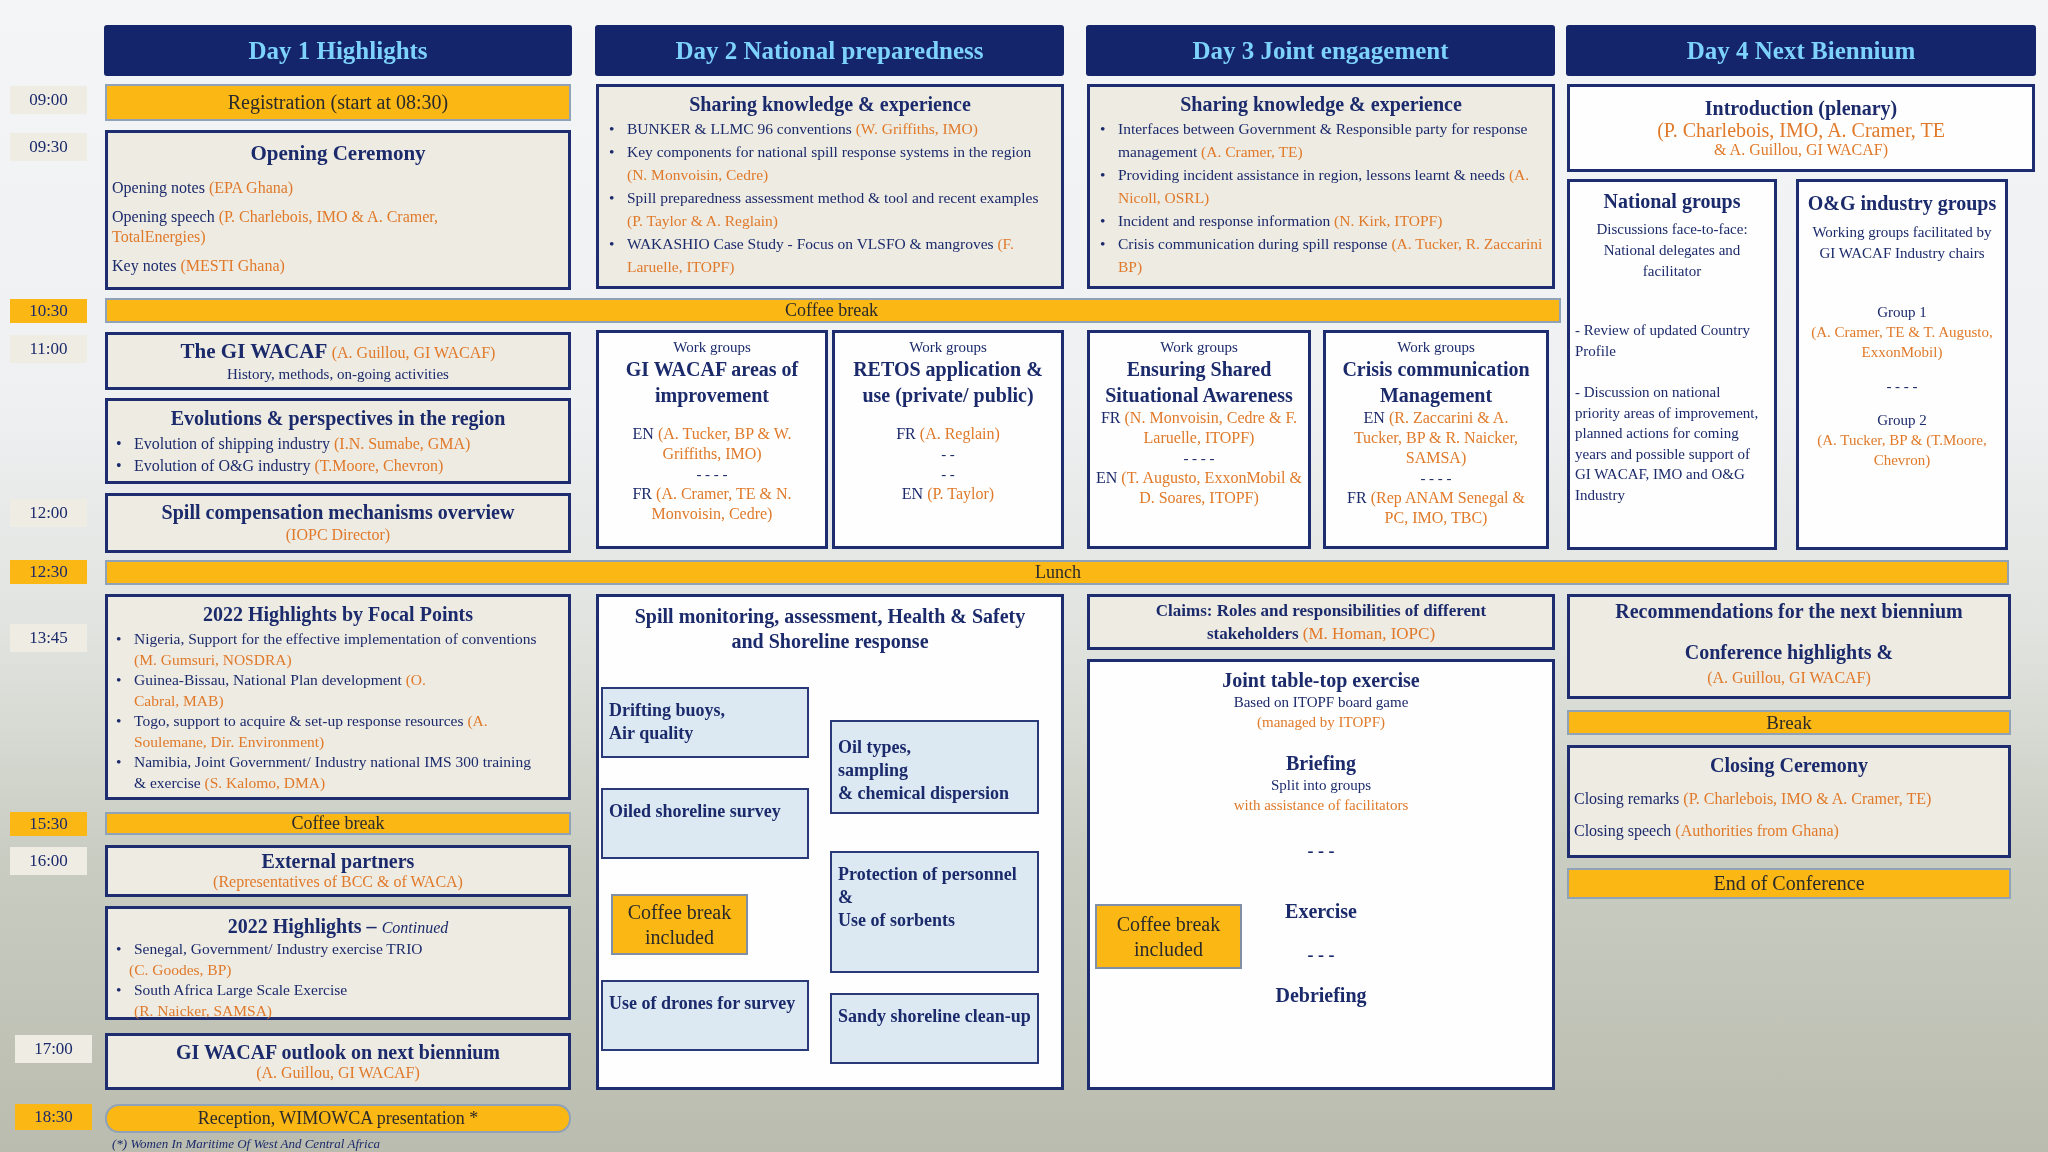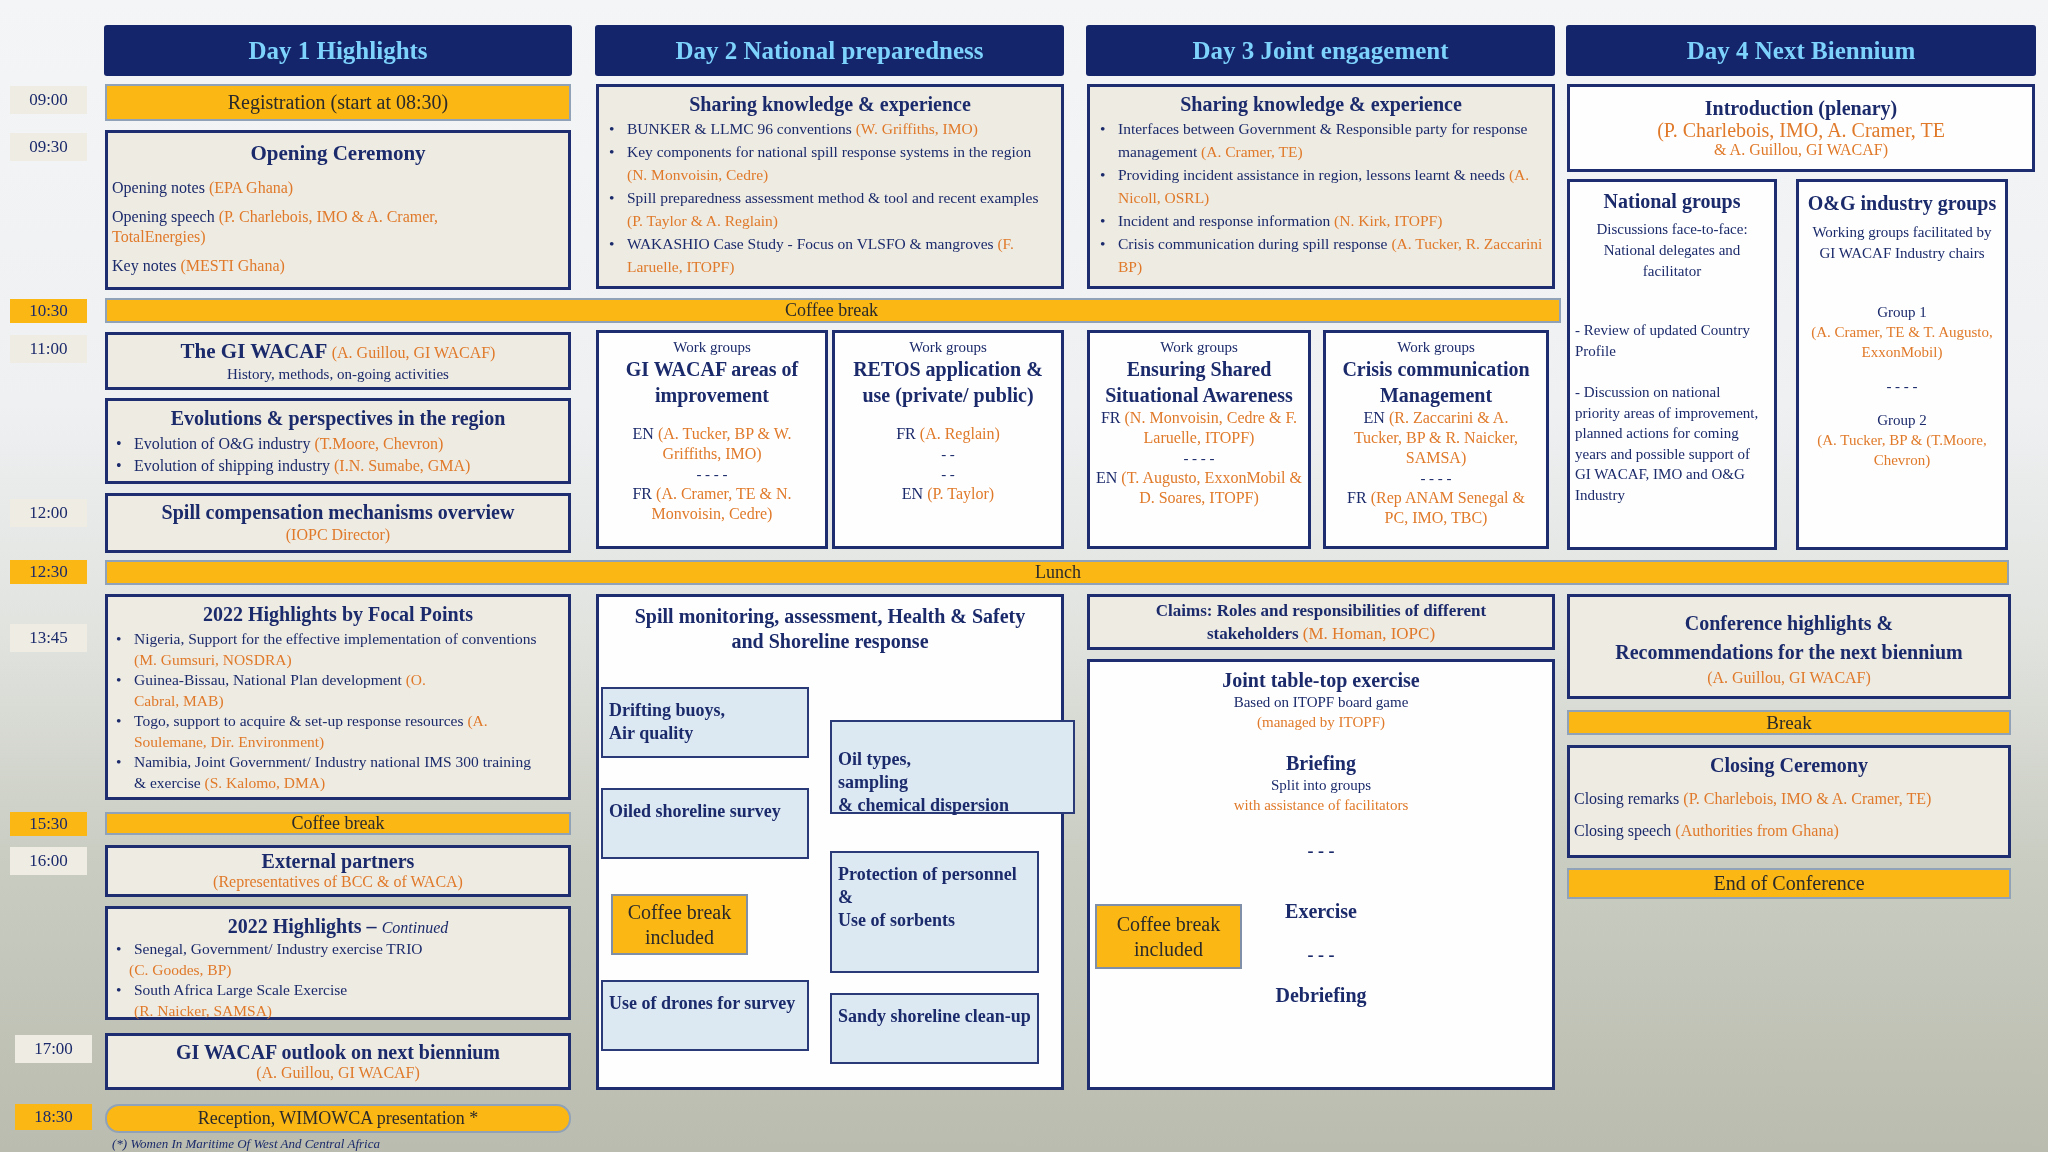--- a/index.html
+++ b/index.html
@@ -77,22 +77,22 @@
 <div class="abs ybar" style="left:105px;top:298px;width:1456px;height:25px;font-size:18px;justify-content:flex-start;padding-left:678px;">Coffee break</div>
 
 <div class="abs box" style="left:105px;top:332px;width:466px;height:58px;">
   <div class="c" style="margin-top:4px;"><span class="ttl" style="font-size:21px;">The GI WACAF </span><span class="org" style="font-size:16px;">(A. Guillou, GI WACAF)</span></div>
   <div class="c" style="font-size:15px;margin-top:2px;">History, methods, on-going activities</div>
 </div>
 
 <div class="abs box" style="left:105px;top:398px;width:466px;height:86px;padding:6px 4px;">
   <div class="ttl" style="font-size:20px;margin-bottom:3px;">Evolutions &amp; perspectives in the region</div>
   <ul class="bl" style="font-size:16px;line-height:22px;">
+    <li><span>Evolution of shipping industry </span><span class="org">(I.N. Sumabe, GMA)</span></li>
     <li><span>Evolution of O&amp;G industry </span><span class="org">(T.Moore, Chevron)</span></li>
-    <li><span>Evolution of shipping industry </span><span class="org">(I.N. Sumabe, GMA)</span></li>
   </ul>
 </div>
 
 <div class="abs box" style="left:105px;top:493px;width:466px;height:60px;">
   <div class="ttl" style="font-size:20px;margin-top:5px;">Spill compensation mechanisms overview</div>
   <div class="c org" style="font-size:16px;margin-top:2px;">(IOPC Director)</div>
 </div>
 
 <div class="abs ybar" style="left:105px;top:560px;width:1904px;height:25px;font-size:18px;justify-content:flex-start;padding-left:928px;">Lunch</div>
 
@@ -156,21 +156,21 @@
   <div class="c" style="font-size:16px;line-height:20px;"><span>EN </span><span class="org">(P. Taylor)</span></div>
 </div>
 
 <div class="abs box white" style="left:596px;top:594px;width:468px;height:496px;">
   <div class="ttl" style="font-size:20px;line-height:25px;margin-top:7px;padding:0 20px;">Spill monitoring, assessment, Health &amp; Safety and Shoreline response</div>
 </div>
 <div class="abs lb" style="left:601px;top:687px;width:208px;height:71px;white-space:pre-line;">Drifting buoys,
 Air quality</div>
 <div class="abs lb" style="left:601px;top:788px;width:208px;height:71px;white-space:pre-line;">Oiled shoreline survey</div>
 <div class="abs lb" style="left:601px;top:980px;width:208px;height:71px;white-space:pre-line;">Use of drones for survey</div>
-<div class="abs lb" style="left:830px;top:720px;width:245px;height:94px;white-space:pre-line;padding-top:26px;">Oil types,
+<div class="abs lb" style="left:830px;top:720px;width:209px;height:94px;white-space:pre-line;padding-top:14px;">Oil types,
 sampling
 &amp; chemical dispersion</div>
 <div class="abs lb" style="left:830px;top:851px;width:209px;height:122px;white-space:pre-line;">Protection of personnel
 &amp;
 Use of sorbents</div>
 <div class="abs lb" style="left:830px;top:993px;width:209px;height:71px;white-space:pre-line;">Sandy shoreline clean-up</div>
 <div class="abs cbox" style="left:611px;top:894px;width:137px;height:61px;flex-direction:column;">
   <span>Coffee break</span>
     <span>included</span>
 </div>
@@ -239,22 +239,22 @@
   <div class="ttl" style="font-size:20px;line-height:26px;margin-top:2px;">O&amp;G industry groups</div>
   <div class="c" style="font-size:15px;line-height:21px;margin-top:6px;">Working groups facilitated by GI WACAF Industry chairs</div>
   <div class="c" style="font-size:15px;line-height:20px;margin-top:38px;">Group 1</div>
   <div class="c org" style="font-size:15px;line-height:20px;padding:0 6px;">(A. Cramer, TE &amp; T. Augusto, ExxonMobil)</div>
   <div class="c" style="font-size:15px;line-height:20px;margin-top:14px;">- - - -</div>
   <div class="c" style="font-size:15px;line-height:20px;margin-top:14px;">Group 2</div>
   <div class="c org" style="font-size:15px;line-height:20px;">(A. Tucker, BP &amp; (T.Moore, Chevron)</div>
 </div>
 
 <div class="abs box" style="left:1567px;top:594px;width:444px;height:105px;">
+  <div class="ttl" style="font-size:20px;line-height:29px;">Recommendations for the next biennium</div>
   <div class="ttl" style="font-size:20px;line-height:29px;margin-top:12px;">Conference highlights &amp;</div>
-  <div class="ttl" style="font-size:20px;line-height:29px;">Recommendations for the next biennium</div>
   <div class="c org" style="font-size:16px;line-height:22px;">(A. Guillou, GI WACAF)</div>
 </div>
 
 <div class="abs ybar" style="left:1567px;top:710px;width:444px;height:25px;font-size:19px;">Break</div>
 
 <div class="abs box" style="left:1567px;top:745px;width:444px;height:113px;padding:6px 4px;">
   <div class="ttl" style="font-size:20px;margin-bottom:12px;">Closing Ceremony</div>
   <div style="font-size:16px;line-height:20px;margin-bottom:12px;"><span>Closing remarks </span><span class="org">(P. Charlebois, IMO &amp; A. Cramer, TE)</span></div>
   <div style="font-size:16px;line-height:20px;"><span>Closing speech </span><span class="org">(Authorities from Ghana)</span></div>
 </div>

